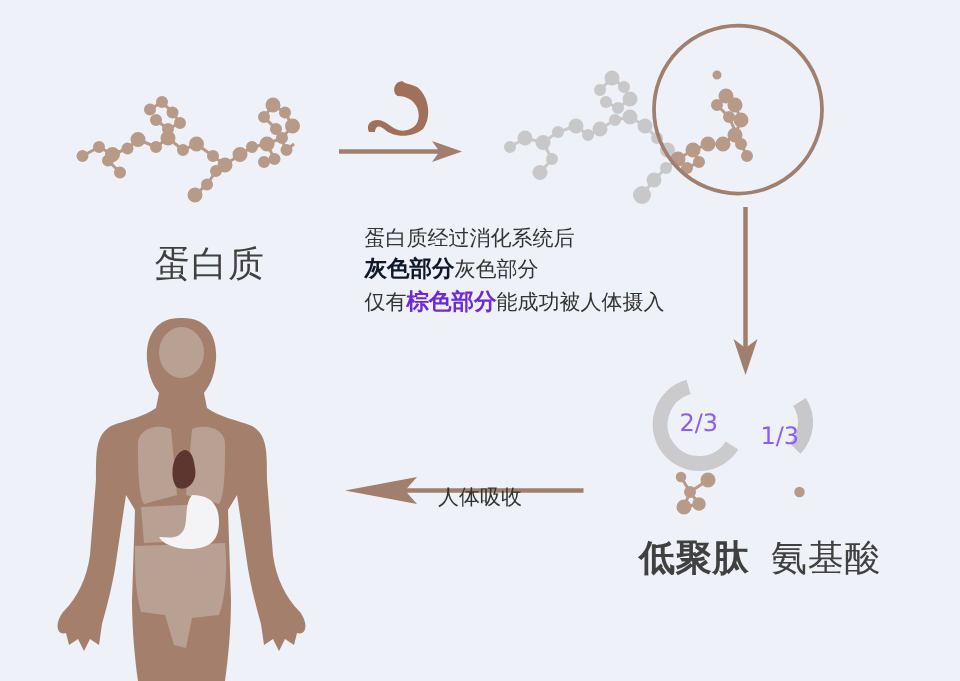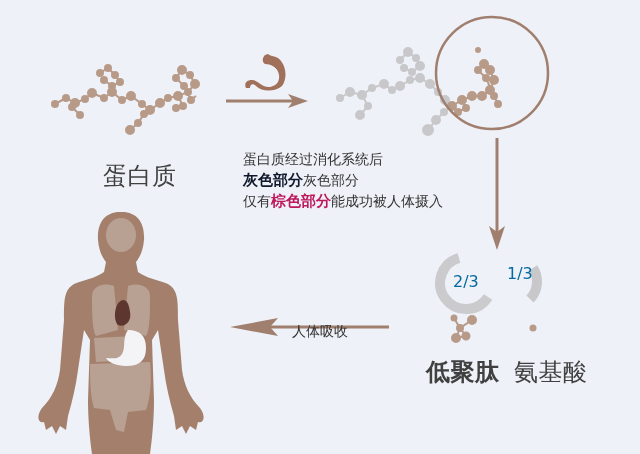--- a/index.html
+++ b/index.html
@@ -2,22 +2,22 @@
 <html><head>
   <meta charset="utf-8">
   <style>
     html, body { margin: 0; padding: 0; }
     body { width: 640px; height: 454px; background: #eef1f7; position: relative; overflow: hidden;
            font-family: "DejaVu Sans", "Liberation Sans", sans-serif; color: #2a2a2a; }
     .abs { position: absolute; }
     .lbl-big { font-size: 24px; color: #404040; letter-spacing: 0.5px; }
     .note { font-size: 14px; line-height: 21px; color: #333; }
     .gray { color: #0f172a; font-weight: bold; font-size: 15px; font-family: Liberation Serif, serif; }
-    .brown { color: #be185d; font-weight: bold; font-size: 15px; }
-    .frac { font-size: 16px; color: #0369a1; }
+    .brown { color: #6d28d9; font-weight: bold; font-size: 15px; }
+    .frac { font-size: 16px; color: #8b5cf6; }
     .absorb { font-size: 14px; color: #333; margin-top: 28px; }
     svg { position: absolute; left: 0; top: 0; }
   </style>
 </head>
 <body>
 
 <svg width="640" height="454" viewBox="0 0 640 454">
 
   <g fill="#b89a88" stroke="#b89a88" stroke-width="2">
     <polyline fill="none" points="55,104 66,98 75,103 85,99 92,93 104,98 112,92 122,100 131,96 142,104 150,110 160,103 168,98 178,96 188,92 195,84 190,75 182,70 176,78 184,86 191,100 196,96"></polyline>
@@ -166,18 +166,18 @@
   <div>蛋白质经过消化系统后</div>
   <div>
     <span class="gray">灰色部分</span><span>灰色部分</span>
   </div>
   <div>
     <span>仅有</span><span class="brown">棕色部分</span><span>能成功被人体摄入</span>
   </div>
 </div>
 
 <div class="abs frac" style="left:453px; top:272px;">2/3</div>
-<div class="abs frac" style="left:507px; top:264px;text-align:center;">1/3</div>
+<div class="abs frac" style="left:507px; top:281px;text-align:center;">1/3</div>
 
 <div class="abs lbl-big" style="left:426px; top:356px;font-weight:bold;">低聚肽</div>
 <div class="abs lbl-big" style="left:514px; top:356px;">氨基酸</div>
 
 <div class="abs absorb" style="left:292px; top:295px;">人体吸收</div>
 
 </body></html>

